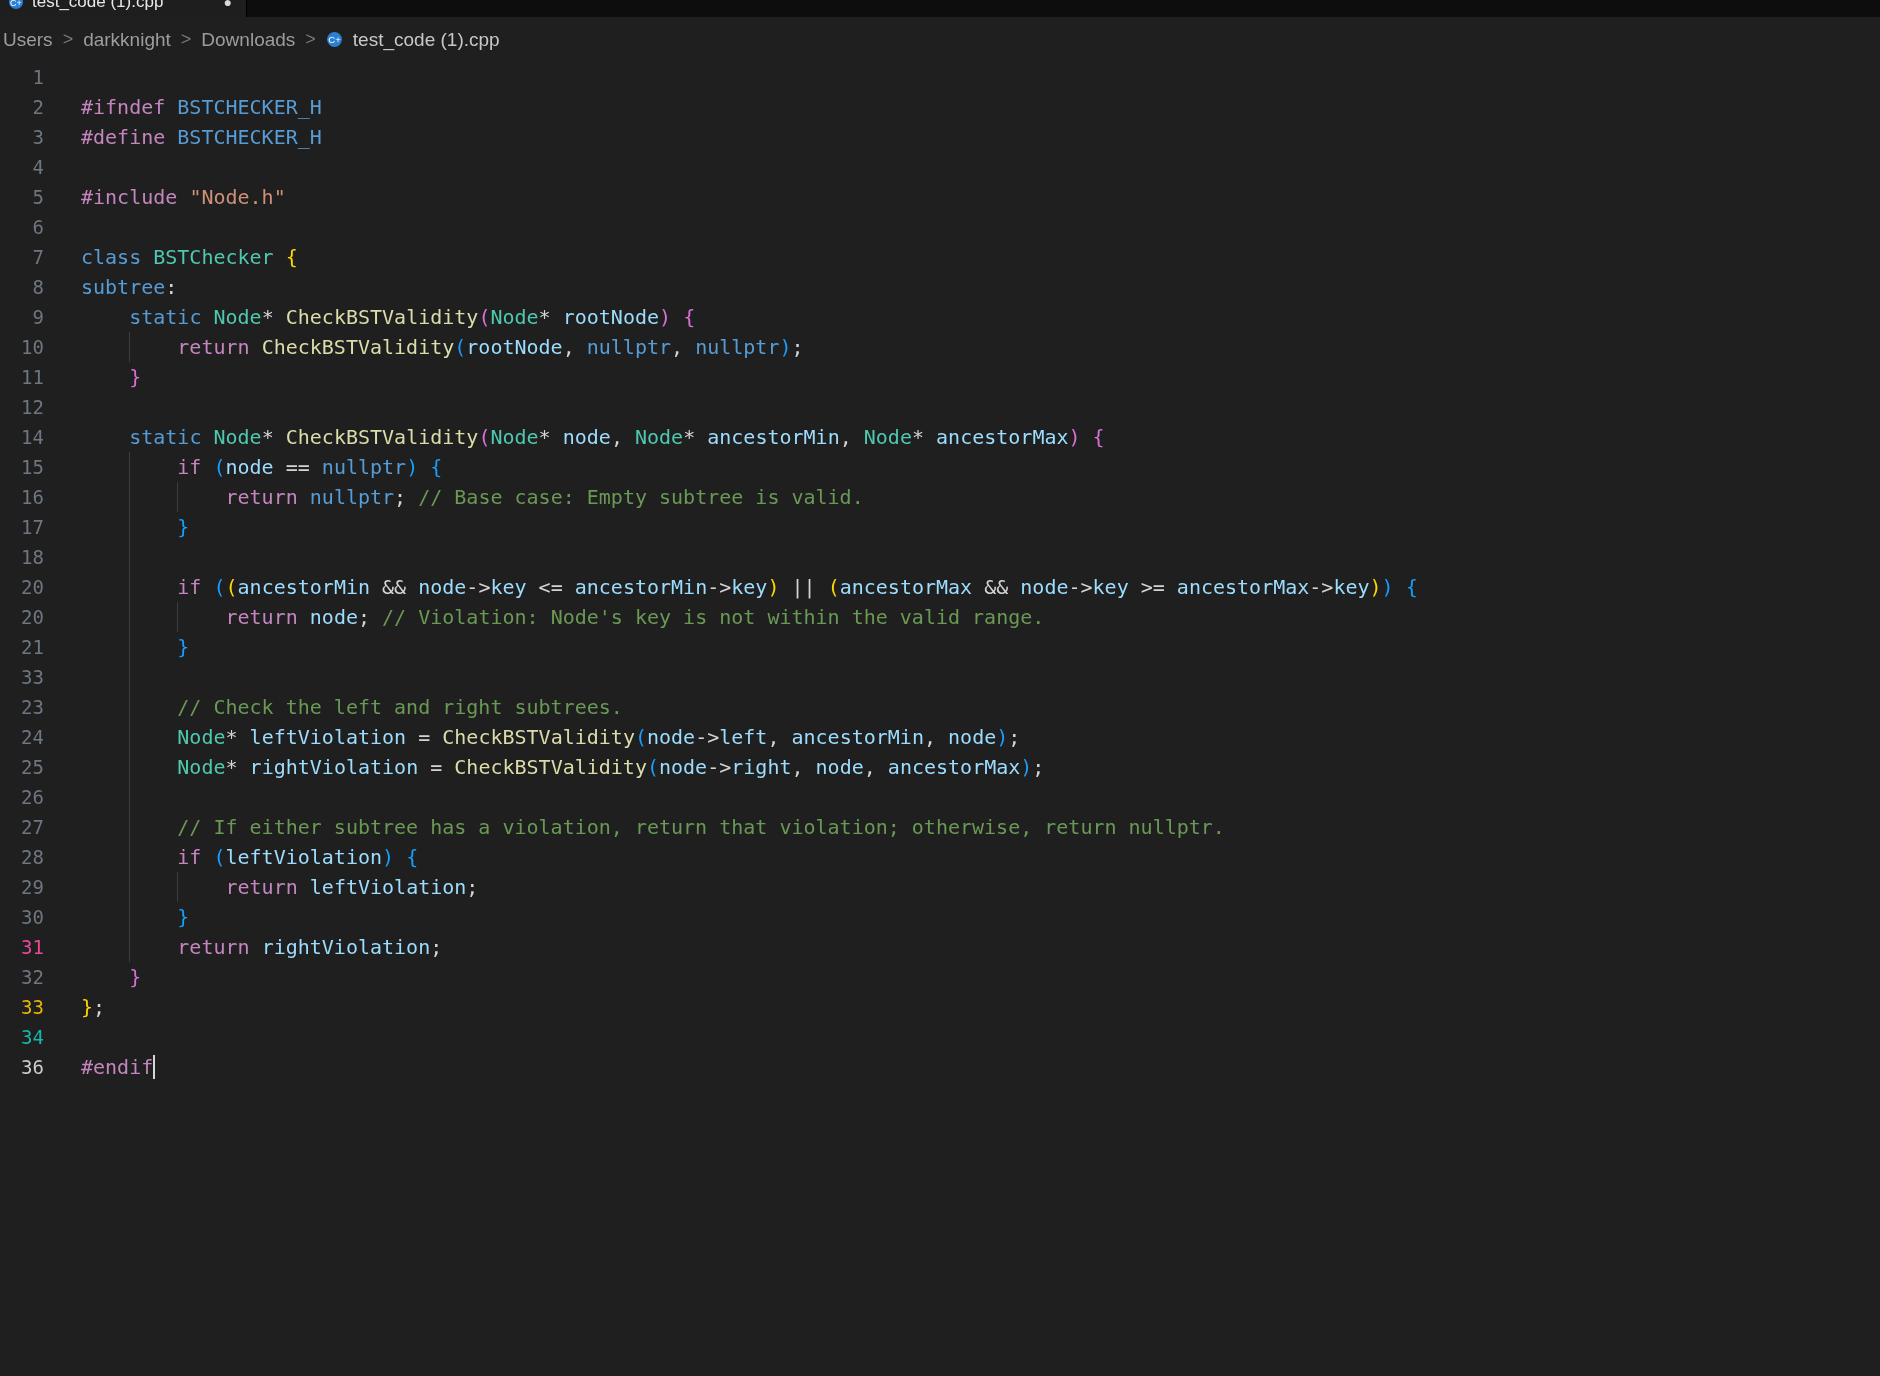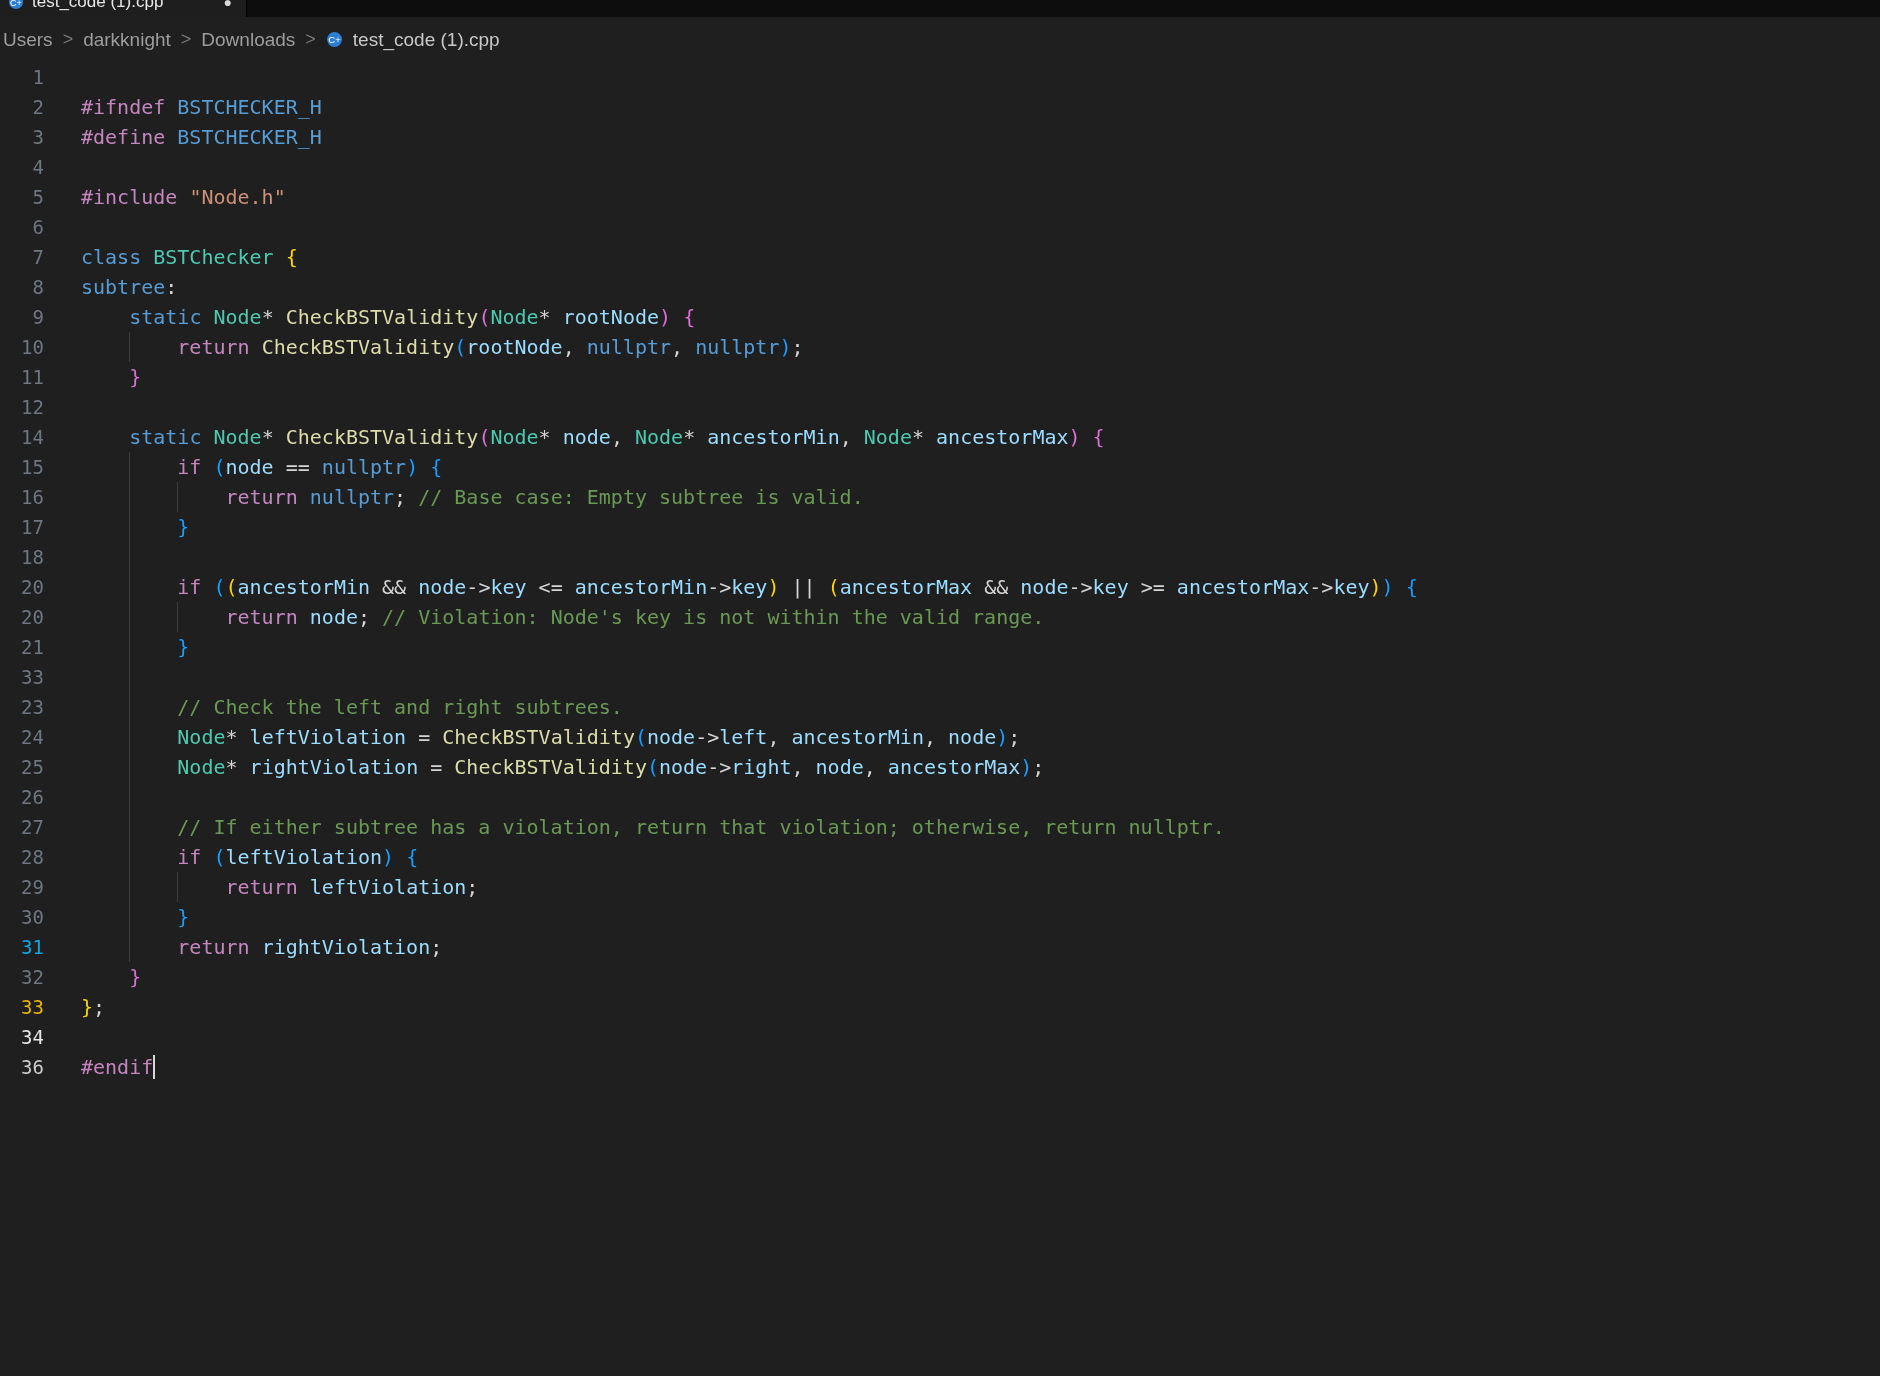--- a/index.html
+++ b/index.html
@@ -226,33 +226,33 @@
       </div>
       <div class="code-line">
         <span class="line-num" style="color: rgb(110, 118, 129);">29</span>
         <span class="line-content"><span class="indent-guide" style="left: 4ch; background: rgb(60, 60, 60);"></span><span class="indent-guide" style="left: 8ch; background: rgb(60, 60, 60);"></span><span class="line-text">            <span style="color: rgb(197, 134, 192);">return </span><span style="color: rgb(156, 220, 254);">leftViolation</span><span style="color: rgb(212, 212, 212);">;</span></span></span>
       </div>
       <div class="code-line">
         <span class="line-num" style="color: rgb(110, 118, 129);">30</span>
         <span class="line-content"><span class="indent-guide" style="left: 4ch; background: rgb(60, 60, 60);"></span><span class="line-text">        <span style="color: rgb(23, 159, 255);">}</span></span></span>
       </div>
       <div class="code-line">
-        <span class="line-num" style="color: #0ea5e9;">31</span>
+        <span class="line-num" style="color: #ec4899;">31</span>
         <span class="line-content"><span class="indent-guide" style="left: 4ch; background: rgb(60, 60, 60);"></span><span class="line-text">        <span style="color: rgb(197, 134, 192);">return </span><span style="color: rgb(156, 220, 254);">rightViolation</span><span style="color: rgb(212, 212, 212);">;</span></span></span>
       </div>
       <div class="code-line">
         <span class="line-num" style="color: rgb(110, 118, 129);">32</span>
         <span class="line-content"><span class="line-text">    <span style="color: rgb(218, 112, 214);">}</span></span></span>
       </div>
       <div class="code-line">
         <span class="line-num" style="color: #eab308;">33</span>
         <span class="line-content"><span class="line-text"><span style="color: rgb(255, 215, 0);">}</span><span style="color: rgb(212, 212, 212);">;</span></span></span>
       </div>
       <div class="code-line">
-        <span class="line-num" style="color: #e5e5e5;">34</span>
+        <span class="line-num" style="color: #14b8a6;">34</span>
         <span class="line-content"><span class="line-text"></span></span>
       </div>
       <div class="code-line">
         <span class="line-num" style="color: rgb(204, 204, 204);">36</span>
         <span class="line-content"><span class="line-text"><span style="color: rgb(197, 134, 192);">#endif</span></span><span class="cursor" style="left: 6ch; background: rgb(215, 215, 215);"></span></span>
       </div>
     </div>
 </div>
 
 </body></html>

